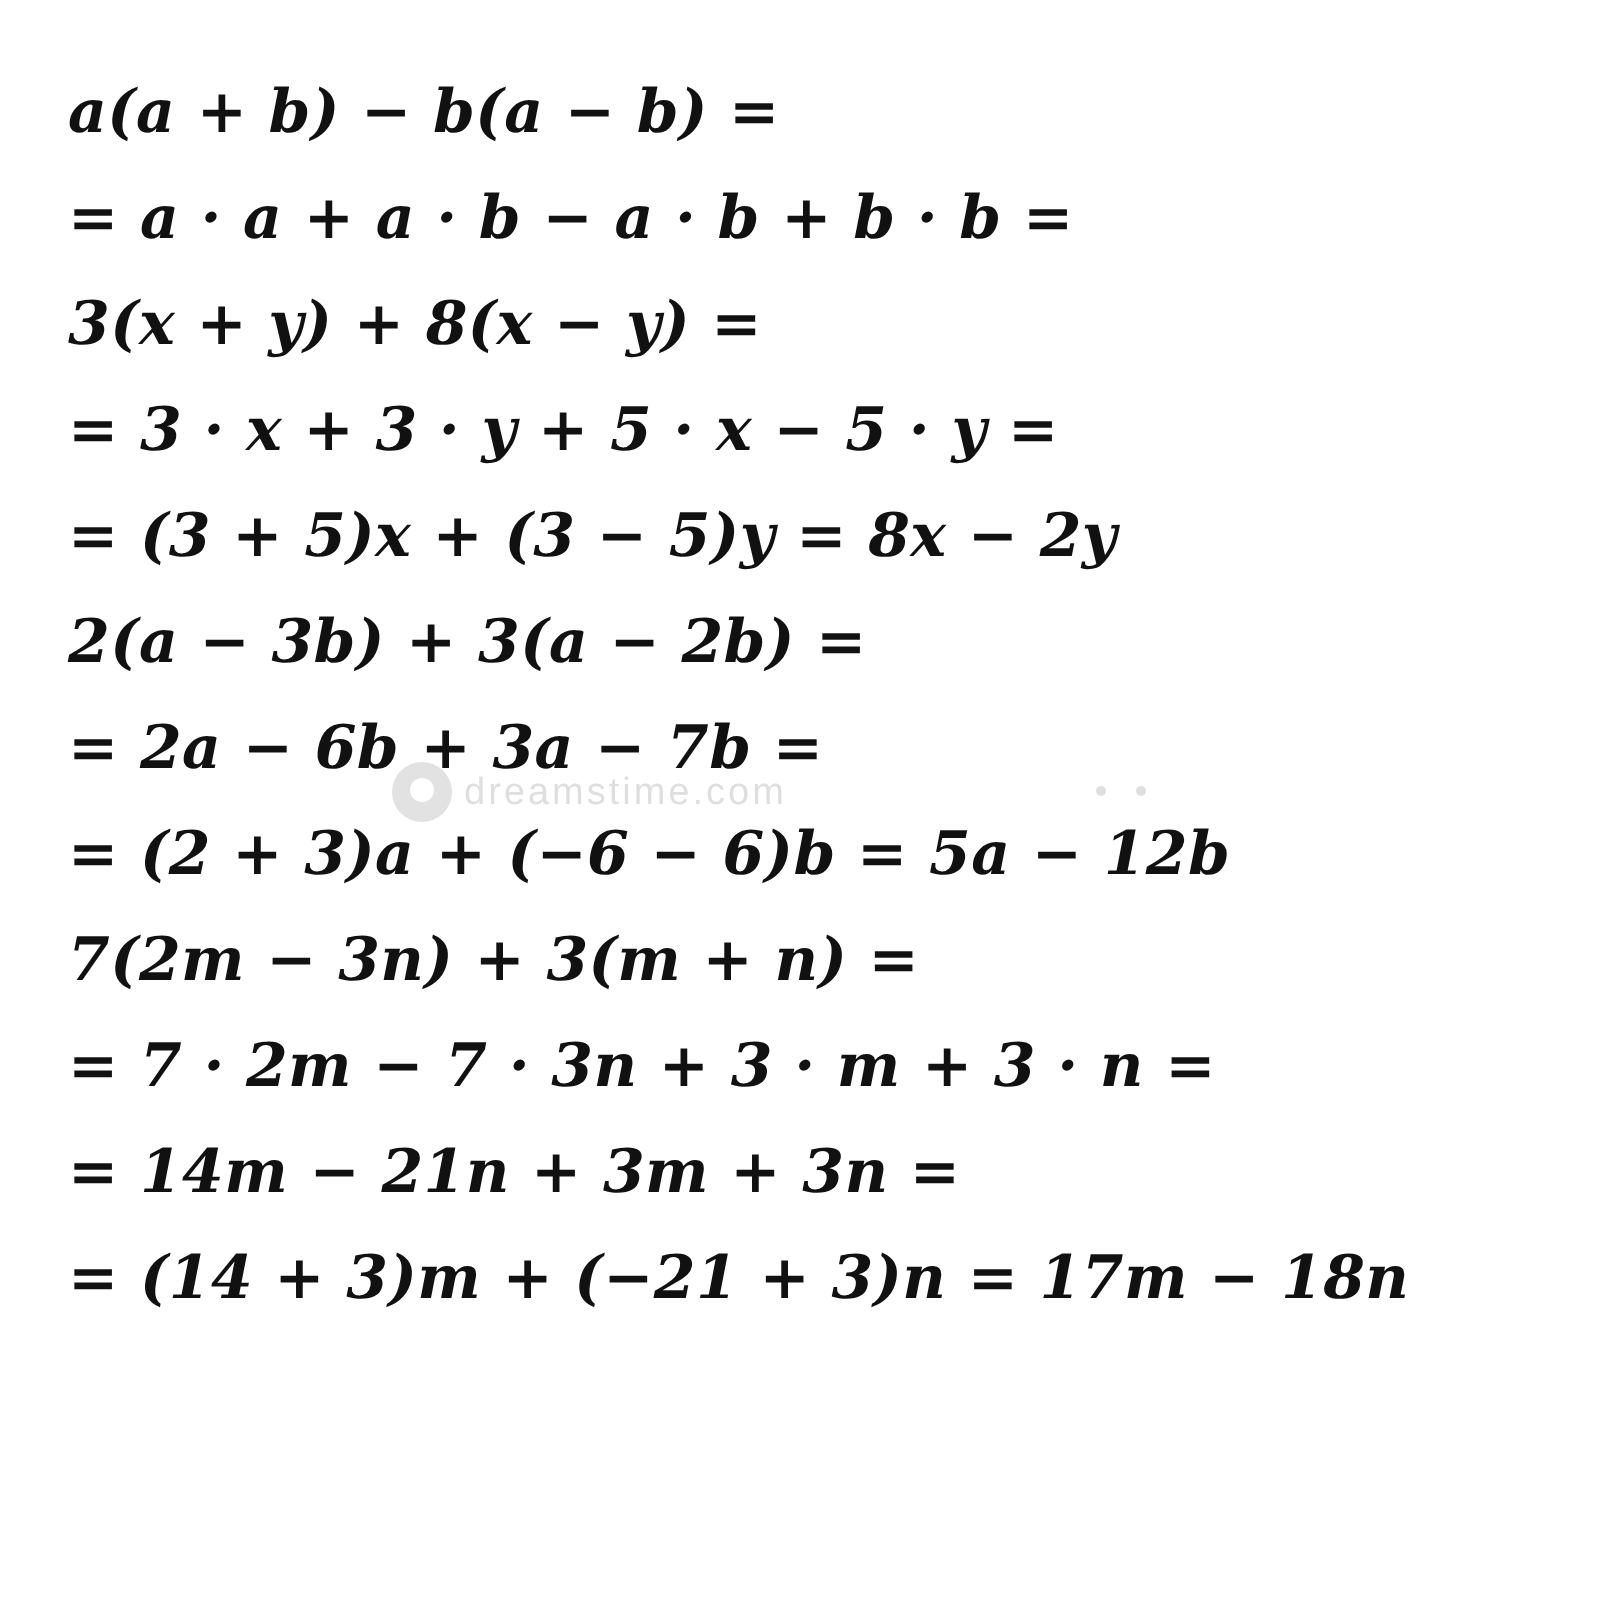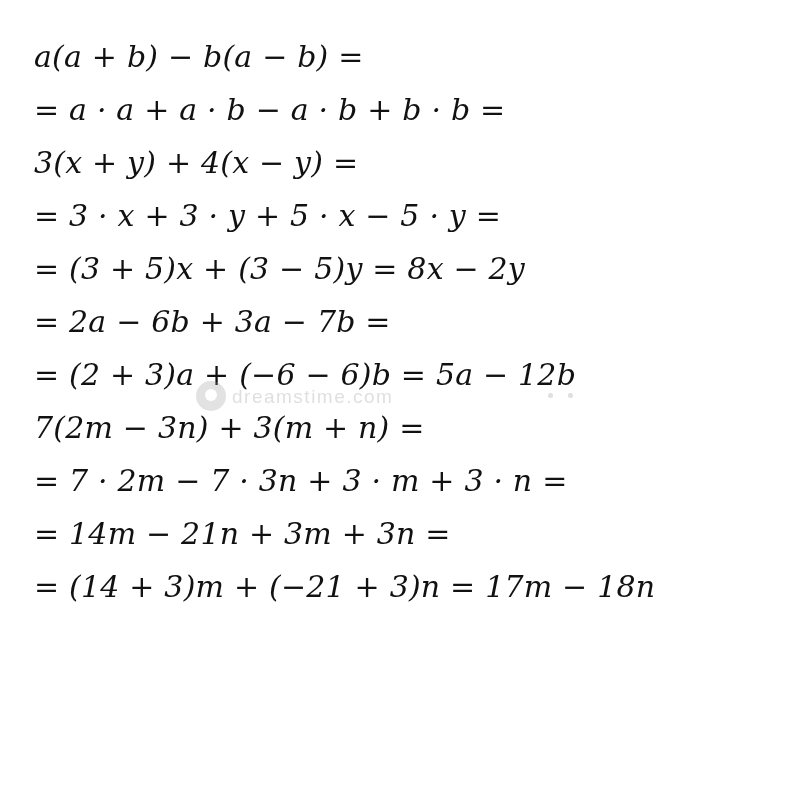--- a/index.html
+++ b/index.html
@@ -28,20 +28,21 @@
     width: 740px;
   }
   .math-line {
     font-style: italic;
     font-size: 30px;
     line-height: 53px;
     color: #111111;
     white-space: pre;
     letter-spacing: 0.2px;
     font-family: "DejaVu Serif", serif;
+    font-weight: bold;
   }
   
   #watermark {
     position: absolute;
     left: 0;
     top: 0;
     width: 800px;
     height: 800px;
     pointer-events: none;
     border-radius: 25px;
@@ -88,23 +89,24 @@
   #wm-dot-b { left: 568px; top: 393px; }
 </style>
 </head>
 <body>
 
 <div id="sheet">
 
   <div class="math-block">
     <div class="math-line">a(a + b) − b(a − b) =</div>
     <div class="math-line">= a · a + a · b − a · b + b · b =</div>
-    <div class="math-line">3(x + y) + 4(x − y) =</div>
+    <div class="math-line">3(x + y) + 8(x − y) =</div>
     <div class="math-line">= 3 · x + 3 · y + 5 · x − 5 · y =</div>
     <div class="math-line">= (3 + 5)x + (3 − 5)y = 8x − 2y</div>
+    <div class="math-line">2(a − 3b) + 3(a − 2b) =</div>
     <div class="math-line">= 2a − 6b + 3a − 7b =</div>
     <div class="math-line">= (2 + 3)a + (−6 − 6)b = 5a − 12b</div>
     <div class="math-line">7(2m − 3n) + 3(m + n) =</div>
     <div class="math-line">= 7 · 2m − 7 · 3n + 3 · m + 3 · n =</div>
     <div class="math-line">= 14m − 21n + 3m + 3n =</div>
     <div class="math-line">= (14 + 3)m + (−21 + 3)n = 17m − 18n</div>
   </div>
 
   <div id="watermark">
     <div id="wm-logo"></div>

